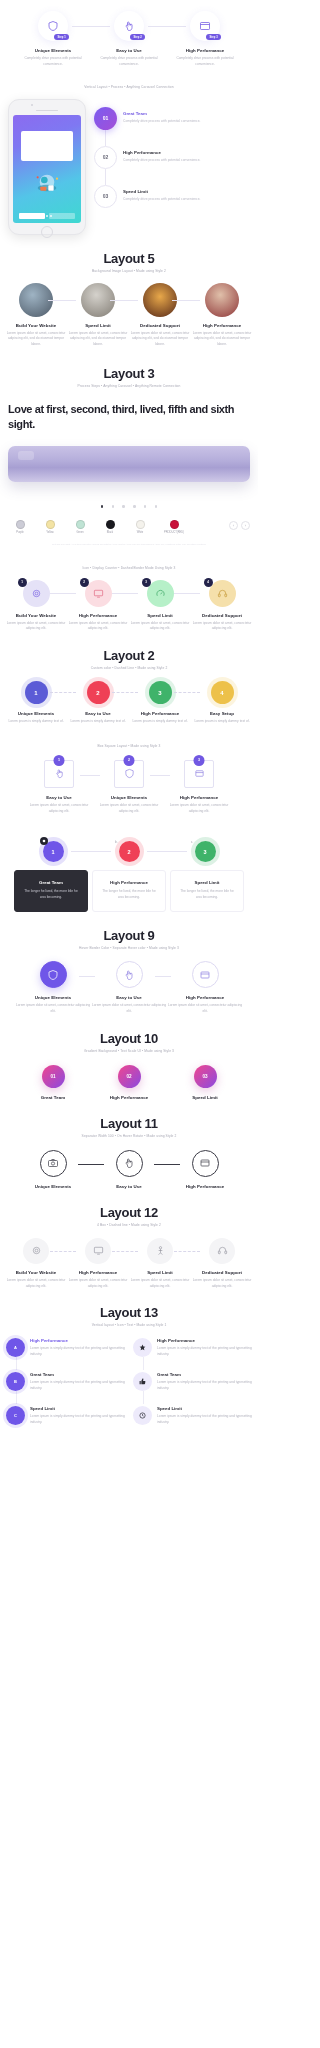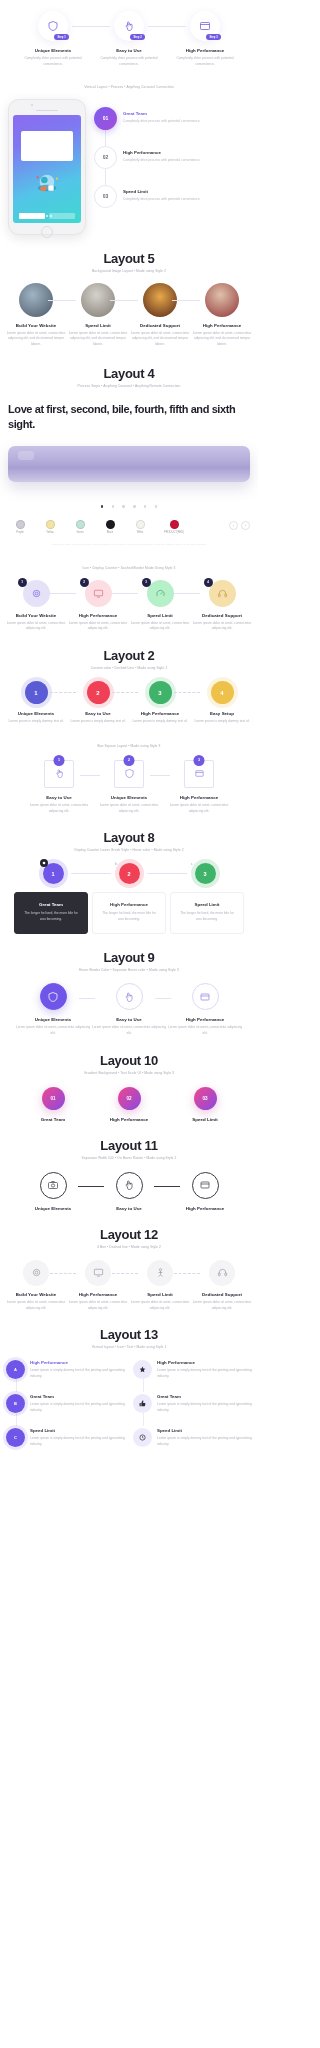--- a/index.html
+++ b/index.html
@@ -455,24 +455,24 @@
     <div class="card">
       <div class="photo p4"></div>
       <div class="card-title">High Performance</div>
       <div class="card-desc">Lorem ipsum dolor sit amet, consectetur adipiscing elit, sed do eiusmod tempor labore.</div>
     </div>
   </div>
 </section>
 
 <section id="layout4">
   <div class="sec-head">
-    <div class="sec-title">Layout 4</div>
+    <div class="sec-title">Layout 3</div>
     <div class="sec-sub">Process Steps • Anything Carousel • Anything Remote Connection</div>
   </div>
-  <div class="l4-big">Love at first, second, bile, fourth, fifth and sixth sight.</div>
+  <div class="l4-big">Love at first, second, third, lived, fifth and sixth sight.</div>
   <div class="l4-phone-wrap">
     <div class="l4-phone">
       <div class="l4-cam"></div>
     </div>
   </div>
   <div class="l4-dots">
     <i class="on"></i>
     <i></i>
     <i></i>
     <i></i>
@@ -651,24 +651,20 @@
             <path d="M4 10h16"></path>
           </svg>
       </div>
       <div class="card-title">High Performance</div>
       <div class="card-desc">Lorem ipsum dolor sit amet, consectetur adipiscing elit.</div>
     </div>
   </div>
 </section>
 
 <section id="layout8">
-  <div class="sec-head">
-    <div class="sec-title">Layout 8</div>
-    <div class="sec-sub">Display Counter Lower Greek Style • Hover color • Made using Style 2</div>
-  </div>
   <div class="l8-row">
     <div class="l8-item">
       <div class="l8-circ" style="background:#6f56e8;box-shadow:0 0 0 4px rgba(111,86,232,.18)">1
         <span class="l8-ico-badge">
           <svg width="4" height="4" viewBox="0 0 24 24" fill="#fff">
               <circle cx="12" cy="12" r="8"></circle>
             </svg>
         </span>
       </div>
     </div>

